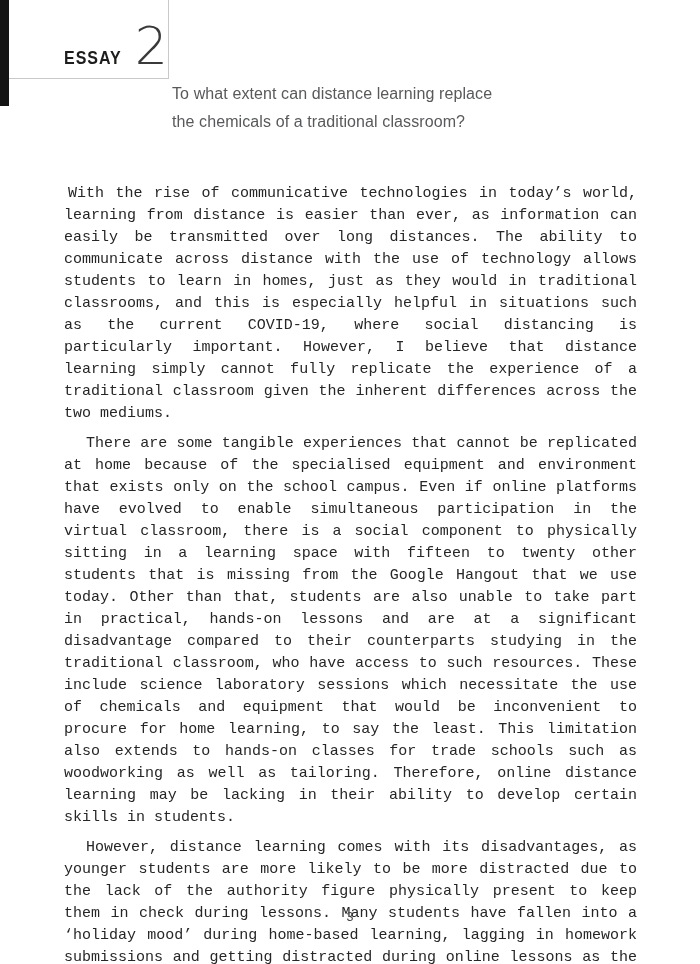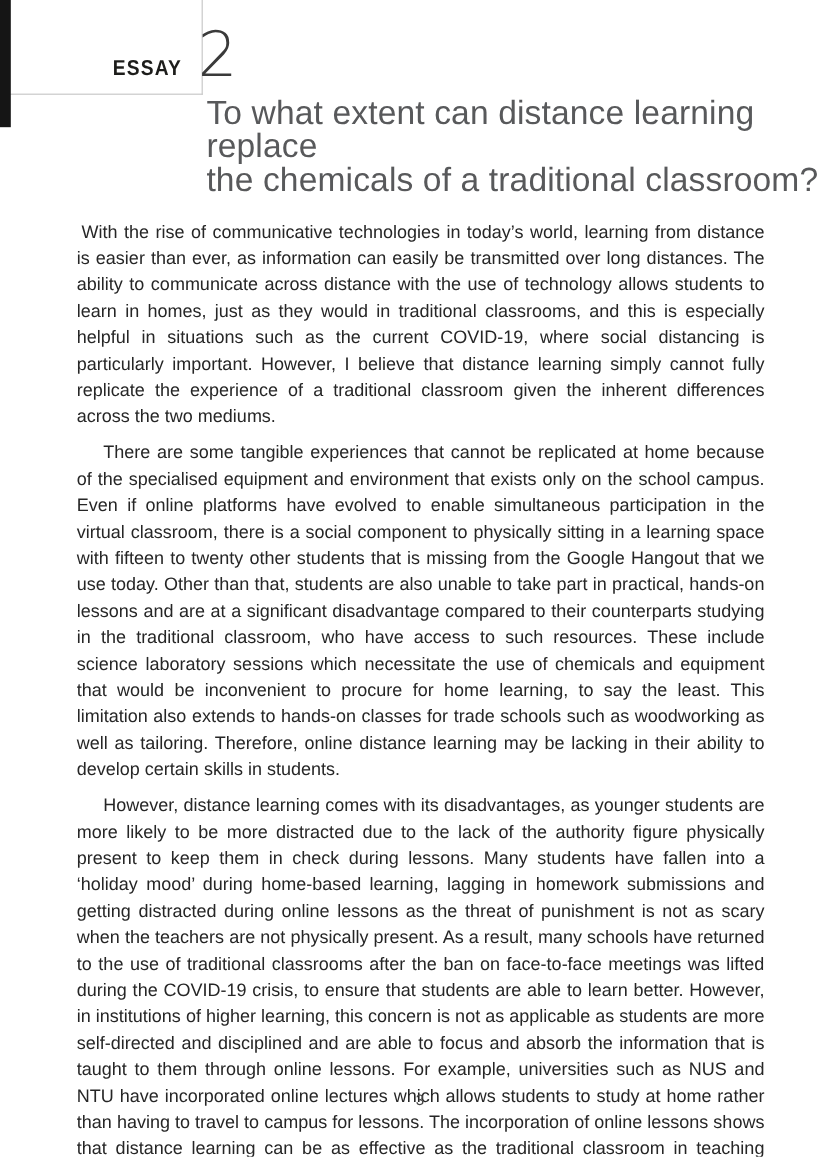--- a/index.html
+++ b/index.html
@@ -39,21 +39,20 @@
     border-right: 1px solid #c9c9c9;
     background: #ffffff;
     z-index: 2;
   }
   .header-box-inner {
     position: absolute;
     left: 64px;
     bottom: 8px;
     display: flex;
     align-items: baseline;
-    margin-left: 30px;
   }
   .eyebrow {
     font-size: 16px;
     font-weight: 700;
     letter-spacing: 1px;
     color: #1d1d1b;
     transform: scaleY(1.12);
     transform-origin: bottom left;
   }
   .essay-no {
@@ -63,37 +62,38 @@
     line-height: 0.9;
     color: #3a3a3a;
     margin-left: 13px;
   }
   .title-block {
     position: absolute;
     left: 172px;
     top: 80px;
     color: #58595b;
     font-weight: 300;
-    font-size: 28px;
+    font-size: 16px;
     line-height: 28px;
     letter-spacing: 0.1px;
   }
   
   .essay-body {
     position: absolute;
     left: 64px;
     right: 63px;
     top: 183px;
     color: #262626;
     font-size: 15px;
     line-height: 22px;
     text-align: justify;
   }
   .essay-body p {
     margin: 0 0 8px 0;
+    font-family: Liberation Mono, monospace;
   }
   .essay-body p.indent {
     text-indent: 22px;
   }
   .essay-body p.first {
     text-indent: 4px;
   }
   
   .page-number {
     position: absolute;

